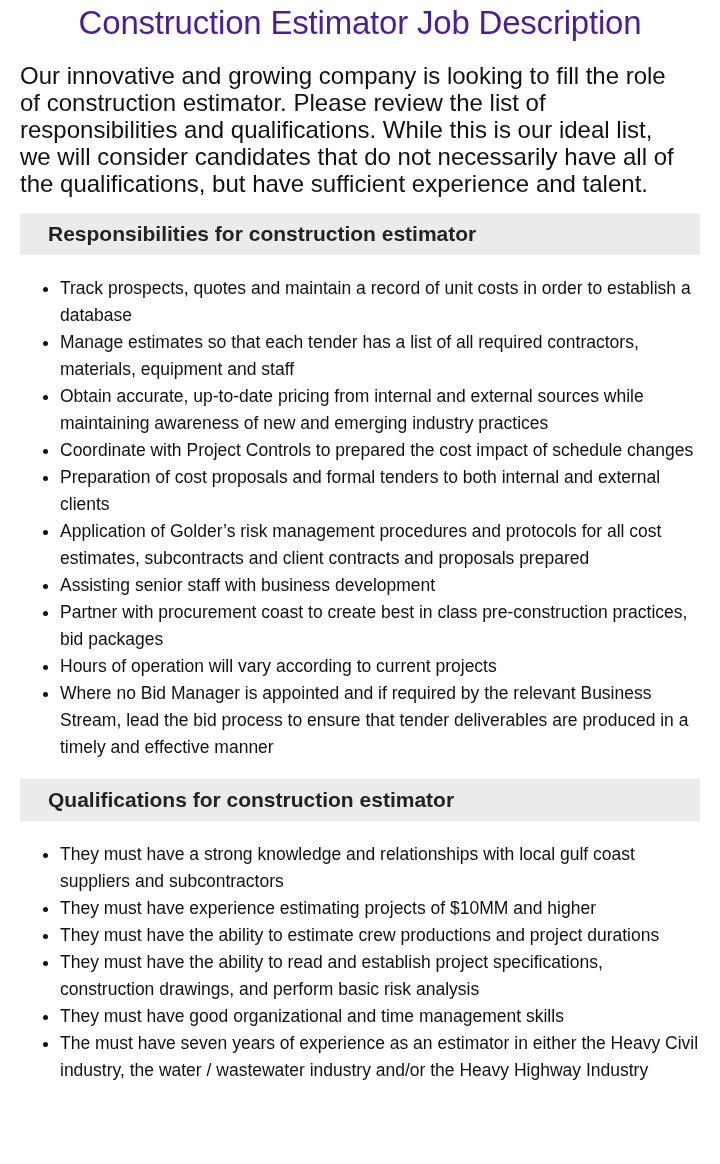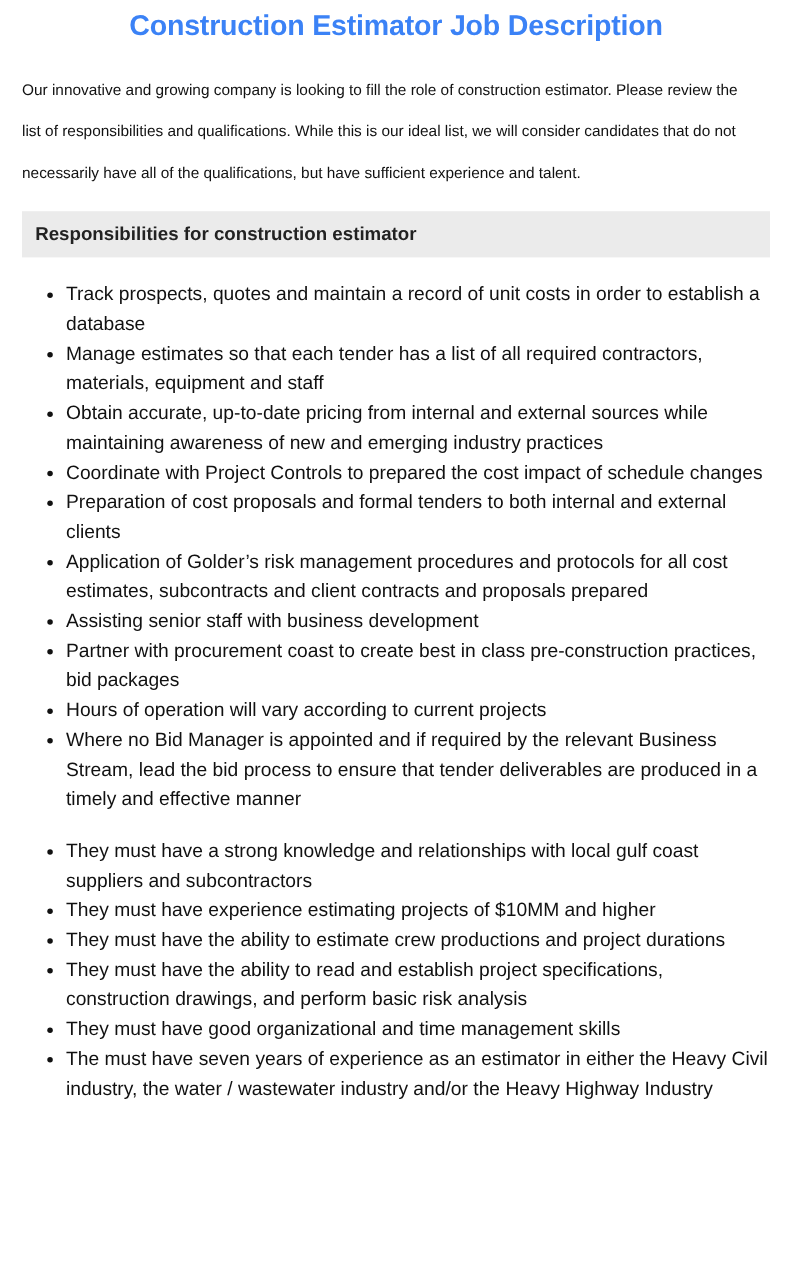--- a/index.html
+++ b/index.html
@@ -4,34 +4,34 @@
 <style>
   html, body { margin: 0; padding: 0; background: #ffffff; }
   body {
     width: 720px; height: 1164px; overflow: hidden;
     font-family: "Liberation Sans", "DejaVu Sans", sans-serif;
     color: #111111;
   }
   .page { padding: 0 20px 0 20px; }
   h1 {
     margin: 0; padding-top: 2px;
-    font-size: 26px; line-height: 42px; font-weight: bold;
-    text-align: center; color: #3b82f6; letter-spacing: -0.2px;
+    font-size: 33px; line-height: 42px; font-weight: normal;
+    text-align: center; color: #4c1d95; letter-spacing: -0.2px;
   }
   .intro {
     margin: 18px 18px 0 0;
-    font-size: 14px; line-height: 38px;
+    font-size: 24px; line-height: 27px;
   }
   .section-header {
     margin-top: 16px;
     background: #ebebeb;
     height: 42px;
-    padding-left: 12px;
+    padding-left: 28px;
     display: flex; align-items: center;
-    font-size: 17px; font-weight: bold; color: #222;
+    font-size: 21px; font-weight: bold; color: #222;
   }
   ul {
     margin: 20px 0 0 0;
     padding-left: 40px;
     font-size: 17.5px; line-height: 27px;
   }
   li { margin: 0; padding: 0; }
   .section-header.q { margin-top: 18px; }
 </style>
 </head>
@@ -48,20 +48,21 @@
     <li>Obtain accurate, up-to-date pricing from internal and external sources while maintaining awareness of new and emerging industry practices</li>
     <li>Coordinate with Project Controls to prepared the cost impact of schedule changes</li>
     <li>Preparation of cost proposals and formal tenders to both internal and external clients</li>
     <li>Application of Golder’s risk management procedures and protocols for all cost estimates, subcontracts and client contracts and proposals prepared</li>
     <li>Assisting senior staff with business development</li>
     <li>Partner with procurement coast to create best in class pre-construction practices, bid packages</li>
     <li>Hours of operation will vary according to current projects</li>
     <li>Where no Bid Manager is appointed and if required by the relevant Business Stream, lead the bid process to ensure that tender deliverables are produced in a timely and effective manner</li>
   </ul>
 
+  <div class="section-header q">Qualifications for construction estimator</div>
   <ul>
     <li>They must have a strong knowledge and relationships with local gulf coast suppliers and subcontractors</li>
     <li>They must have experience estimating projects of $10MM and higher</li>
     <li>They must have the ability to estimate crew productions and project durations</li>
     <li>They must have the ability to read and establish project specifications, construction drawings, and perform basic risk analysis</li>
     <li>They must have good organizational and time management skills</li>
     <li>The must have seven years of experience as an estimator in either the Heavy Civil industry, the water / wastewater industry and/or the Heavy Highway Industry</li>
   </ul>
 </div>
 

